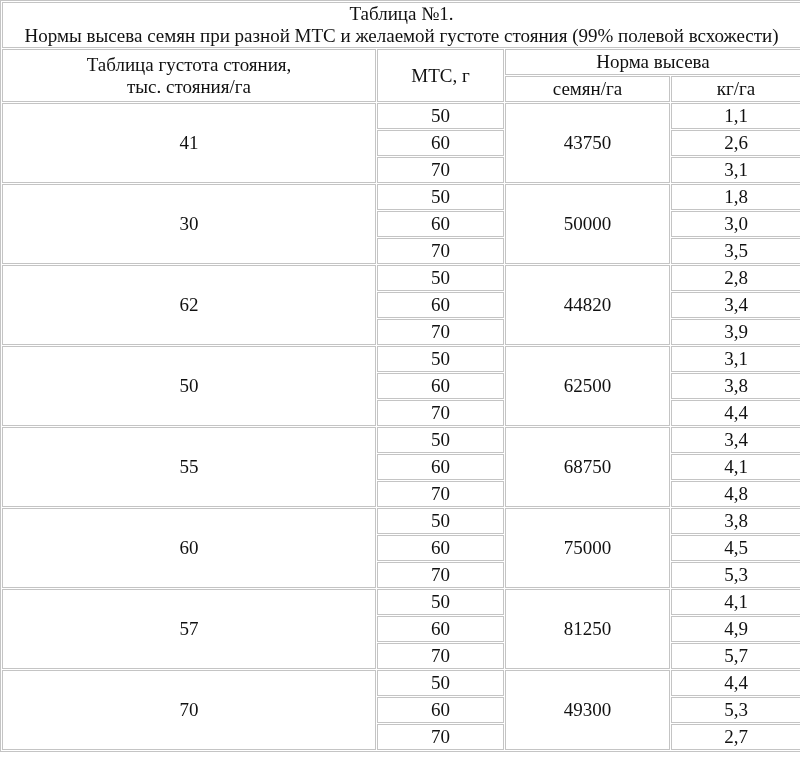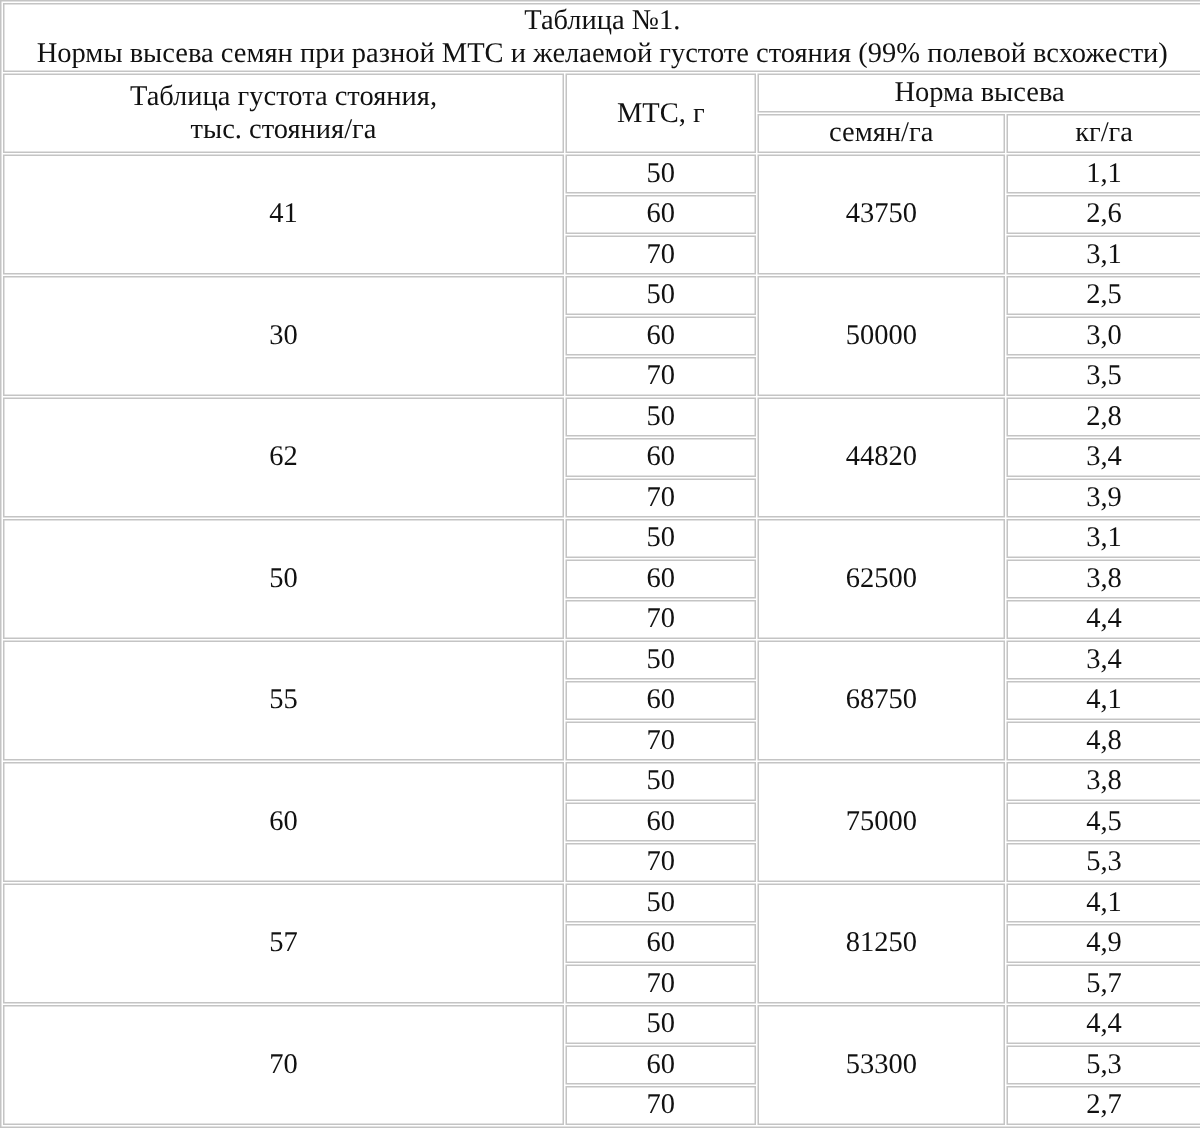--- a/index.html
+++ b/index.html
@@ -67,21 +67,21 @@
         <td>2,6</td>
       </tr>
       <tr>
         <td>70</td>
         <td>3,1</td>
       </tr>
       <tr>
         <td rowspan="3">30</td>
         <td>50</td>
         <td rowspan="3">50000</td>
-        <td>2,5</td>
+        <td>1,8</td>
       </tr>
       <tr>
         <td>60</td>
         <td>3,0</td>
       </tr>
       <tr>
         <td>70</td>
         <td>3,5</td>
       </tr>
       <tr>
@@ -150,21 +150,21 @@
         <td>60</td>
         <td>4,9</td>
       </tr>
       <tr>
         <td>70</td>
         <td>5,7</td>
       </tr>
       <tr>
         <td rowspan="3">70</td>
         <td>50</td>
-        <td rowspan="3">53300</td>
+        <td rowspan="3">49300</td>
         <td>4,4</td>
       </tr>
       <tr>
         <td>60</td>
         <td>5,3</td>
       </tr>
       <tr>
         <td>70</td>
         <td>2,7</td>
       </tr>

